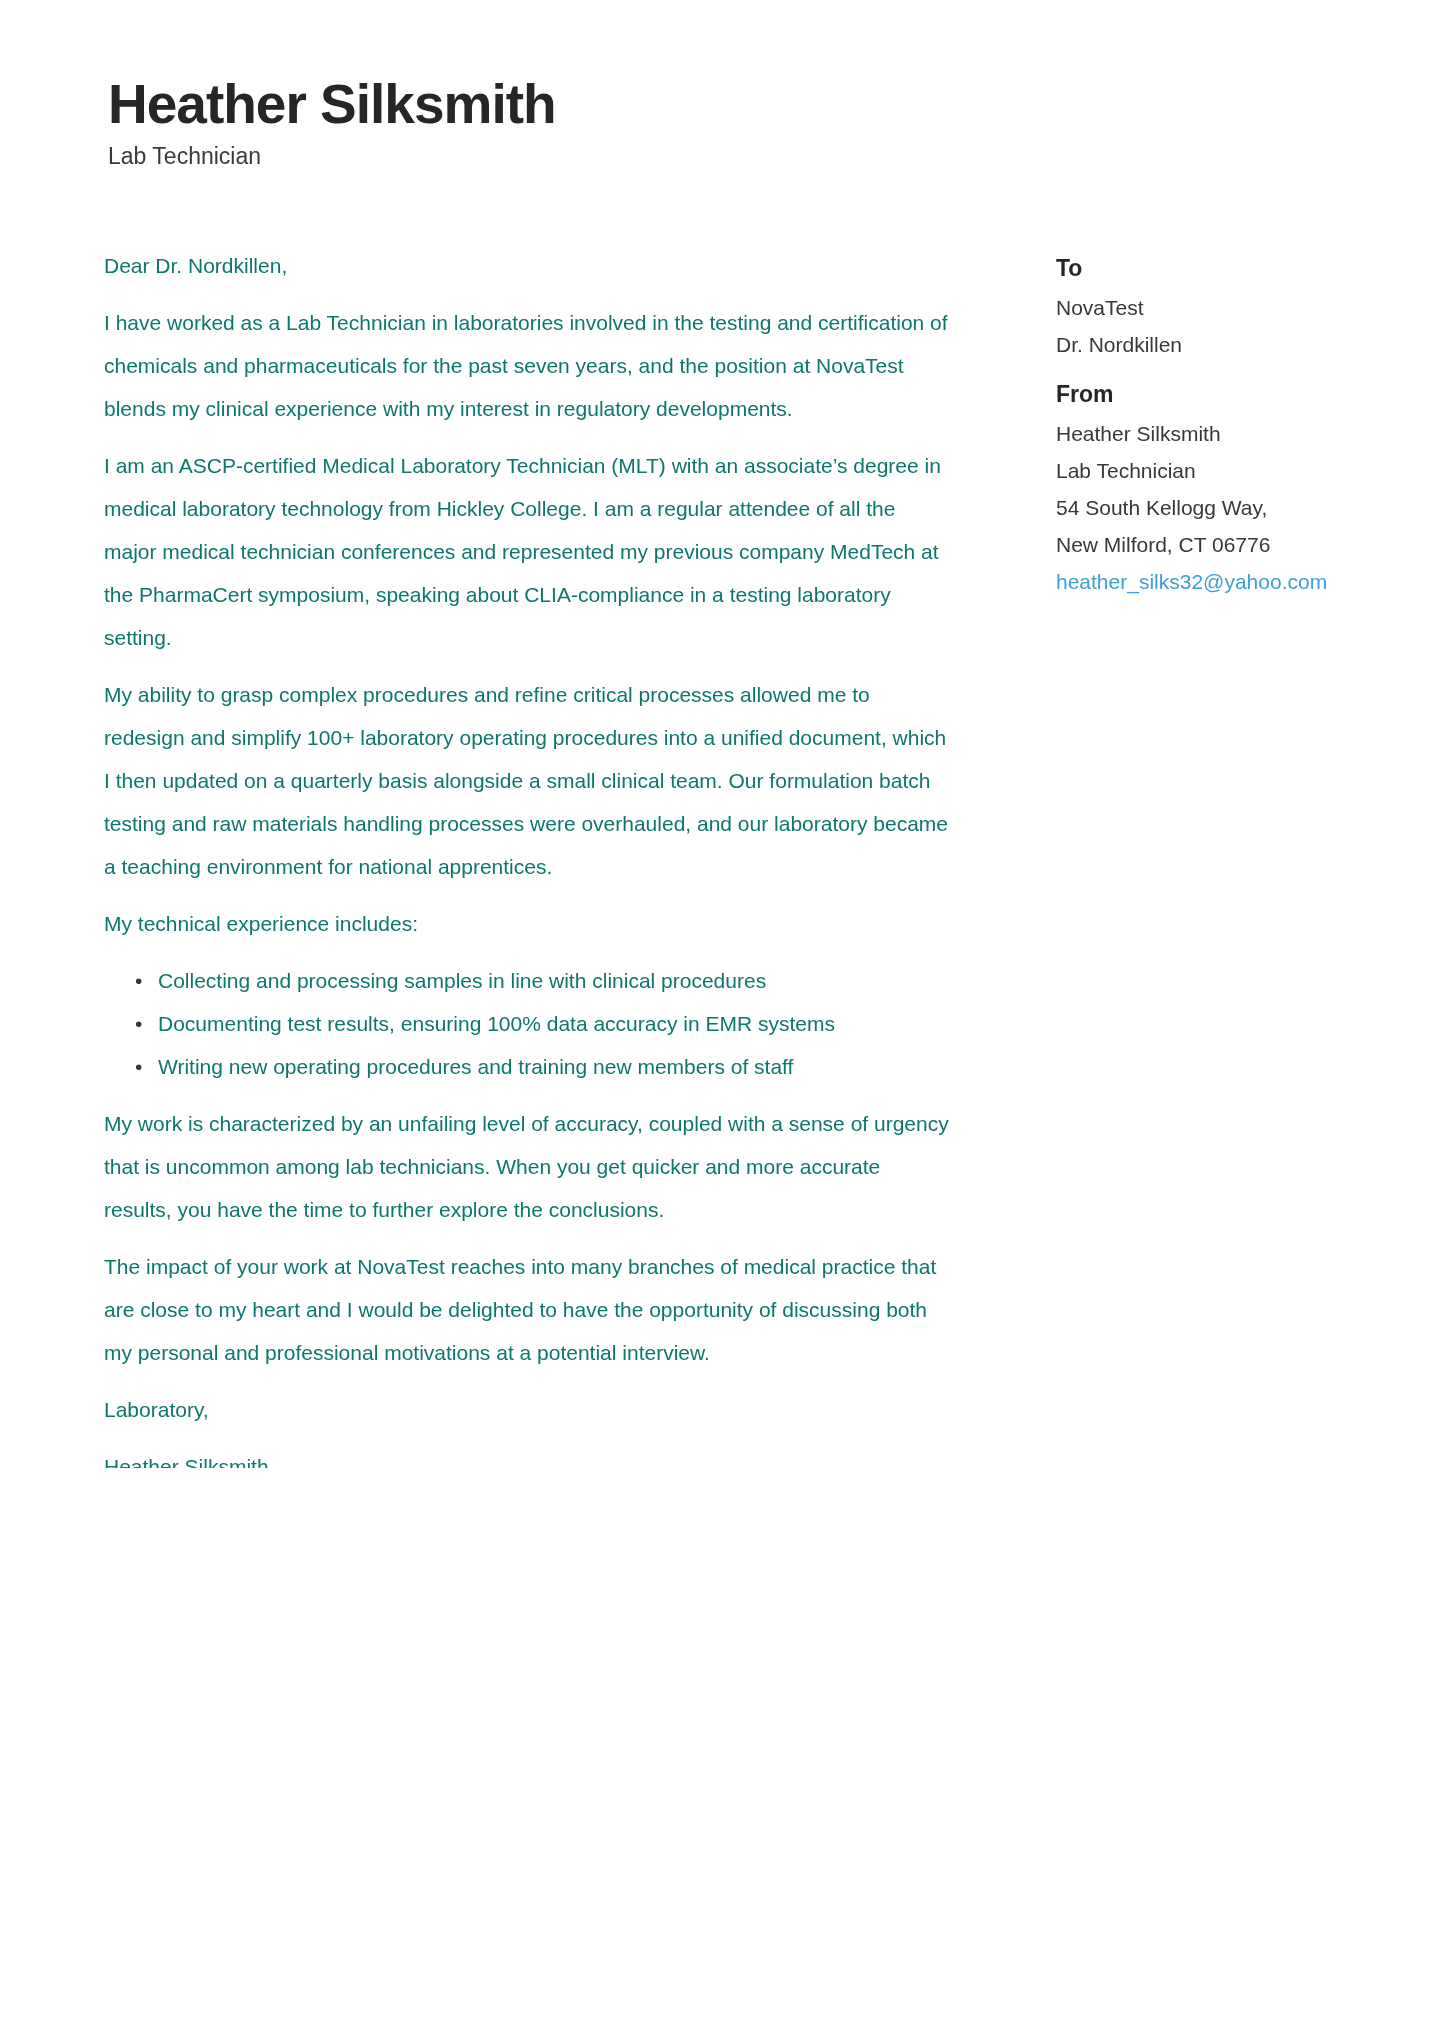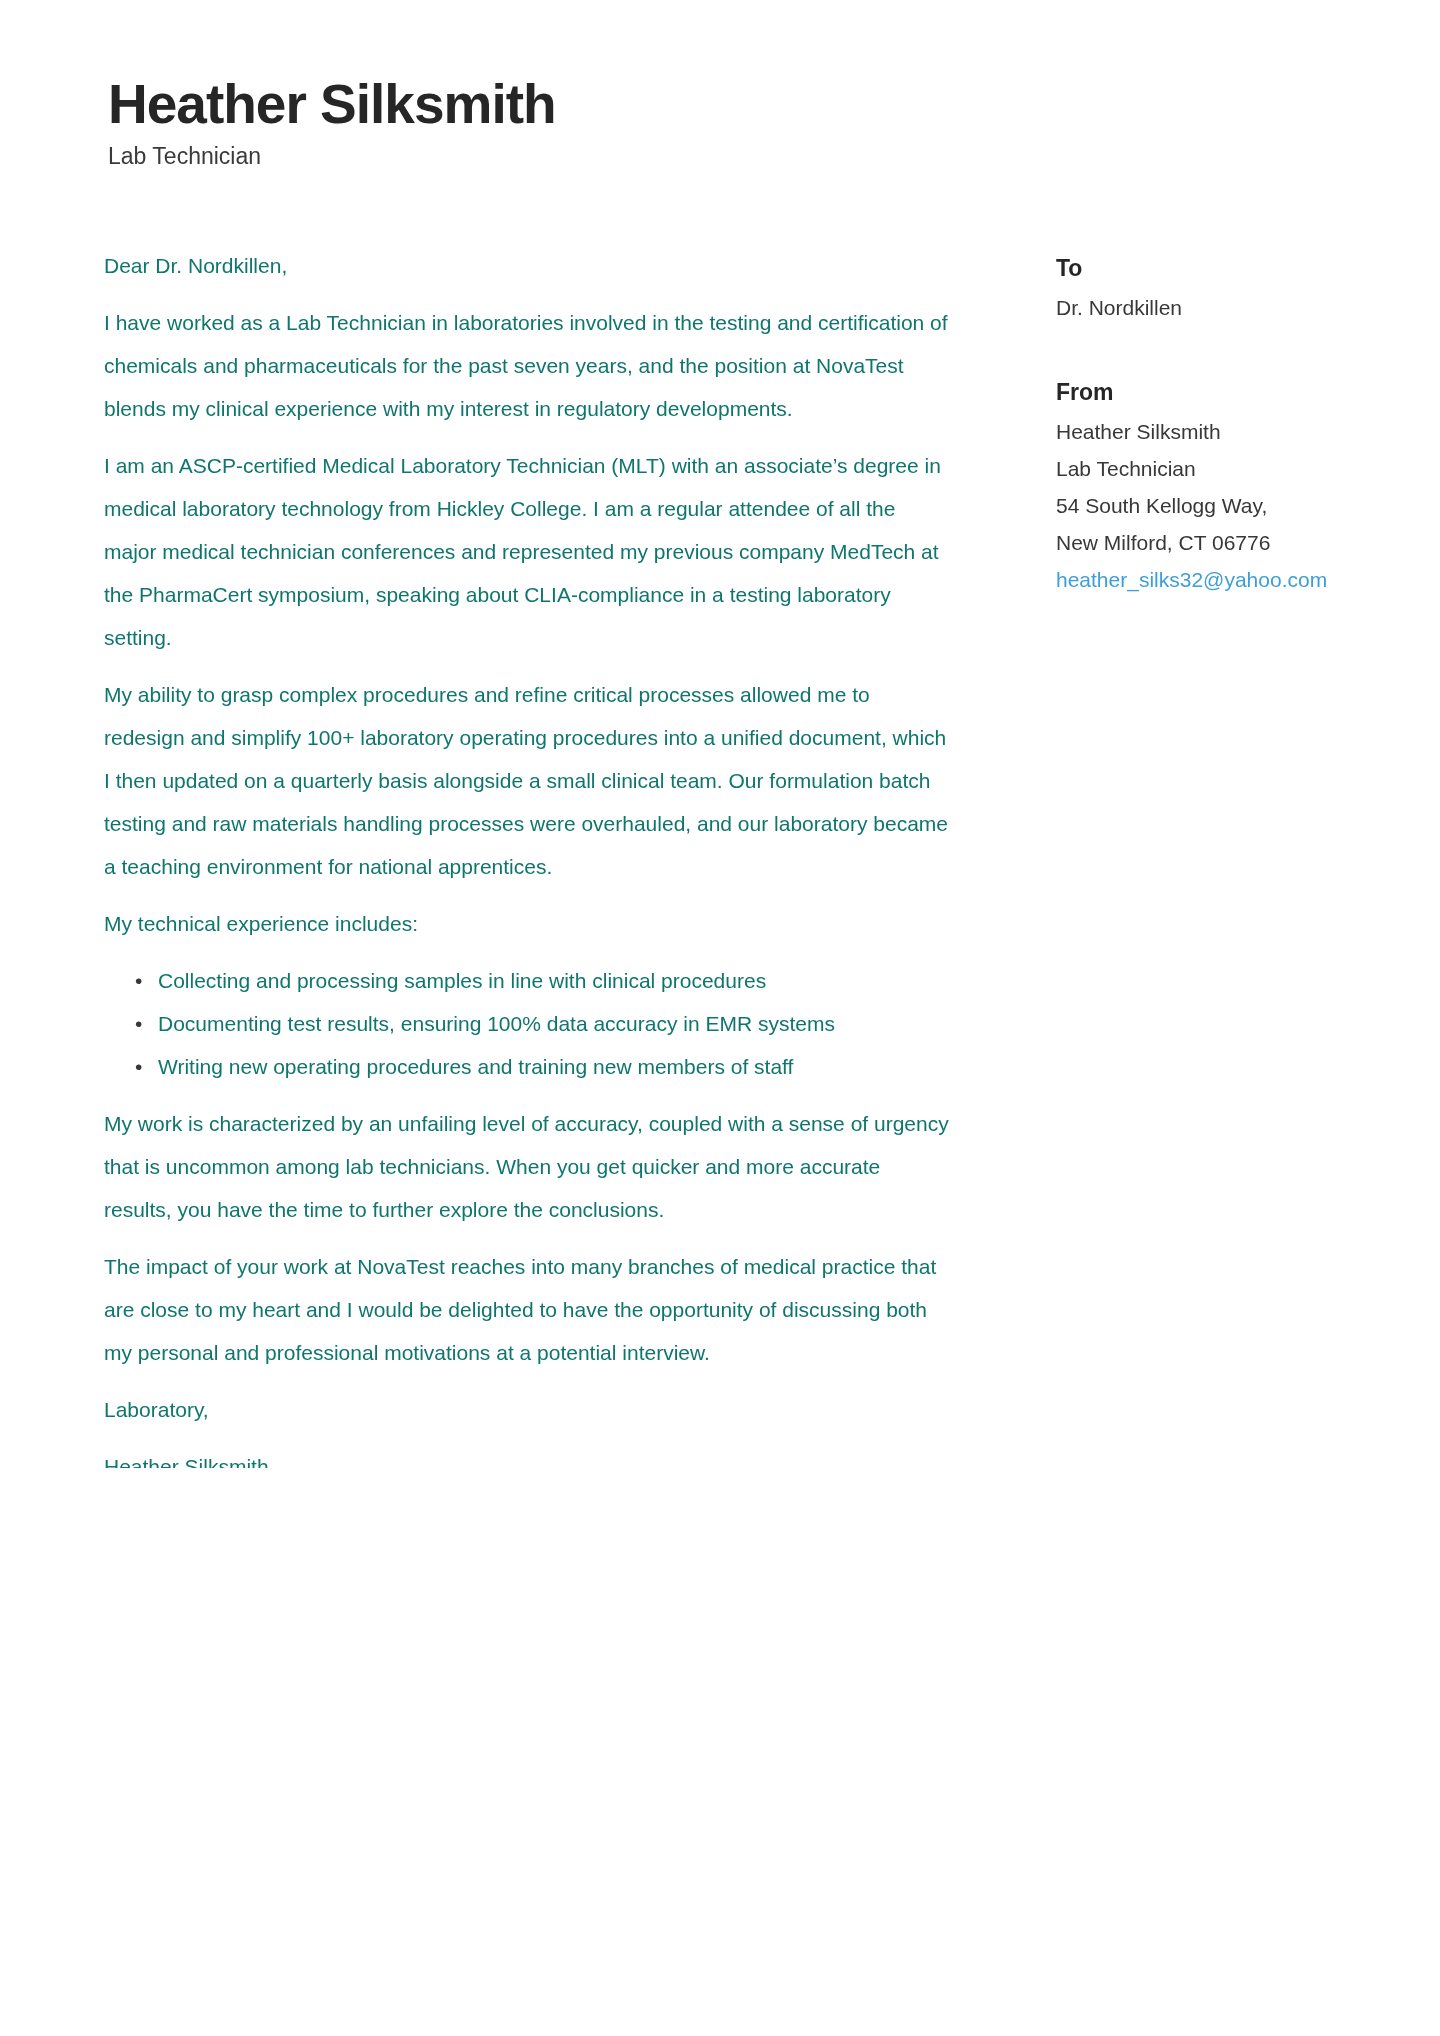--- a/index.html
+++ b/index.html
@@ -71,21 +71,21 @@
     line-height: 37px;
     color: #383838;
   }
   .contact-sidebar h2 {
     margin: 0 0 7px 0;
     font-size: 23px;
     line-height: 28px;
     font-weight: 700;
     color: #262626;
   }
-  .sidebar-section-from { margin-top: 52px; }
+  .sidebar-section-from { margin-top: 17px; }
   .sidebar-line { white-space: nowrap; }
   .email-link {
     color: #3d9fd9;
     text-decoration: none;
     cursor: pointer;
   }
 </style>
 </head>
 <body>
 
@@ -109,20 +109,21 @@
     </ul>
     <p>My work is characterized by an unfailing level of accuracy, coupled with a sense of urgency that is uncommon among lab technicians. When you get quicker and more accurate results, you have the time to further explore the conclusions.</p>
     <p>The impact of your work at NovaTest reaches into many branches of medical practice that are close to my heart and I would be delighted to have the opportunity of discussing both my personal and professional motivations at a potential interview.</p>
     <p>Laboratory,</p>
     <p>Heather Silksmith</p>
   </main>
 
   <aside class="contact-sidebar">
     <section class="sidebar-section-to">
       <h2>To</h2>
+      <div class="sidebar-line">NovaTest</div>
       <div class="sidebar-line">Dr. Nordkillen</div>
     </section>
     <section class="sidebar-section-from">
       <h2>From</h2>
       <div class="sidebar-line">Heather Silksmith</div>
       <div class="sidebar-line">Lab Technician</div>
       <div class="sidebar-line">54 South Kellogg Way,</div>
       <div class="sidebar-line">New Milford, CT 06776</div>
       <div class="sidebar-line">
         <a class="email-link">heather_silks32@yahoo.com</a>

